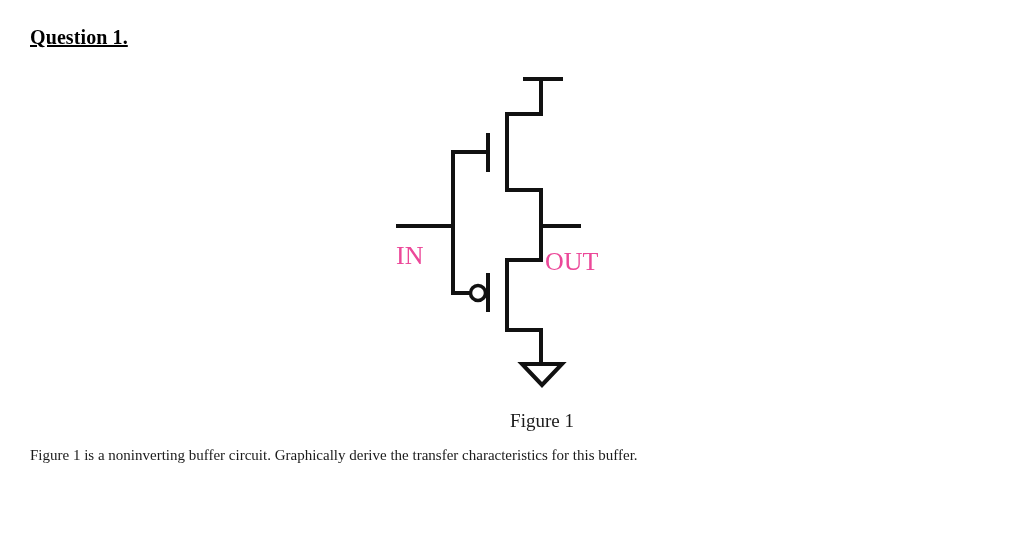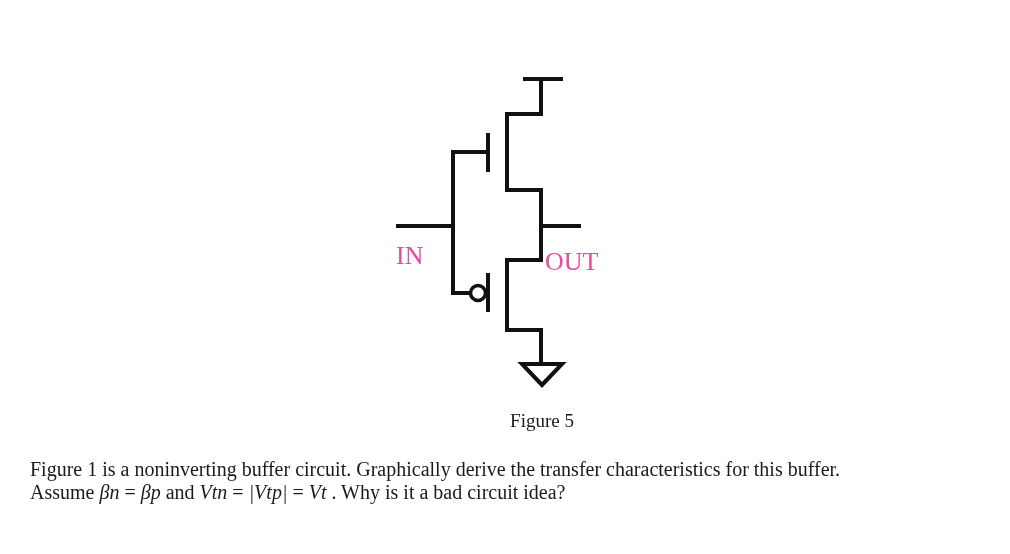--- a/index.html
+++ b/index.html
@@ -58,35 +58,36 @@
     line-height: 1;
     color: #ec4899;
     white-space: nowrap;
   }
   .lbl-in  { left: 396px; top: 188px; }
   .lbl-out { left: 545px; top: 194px; }
 
   .body-text {
     position: absolute;
     left: 30px;
-    top: 458px;
+    top: 444px;
     width: 950px;
-    font-size: 20px;
+    font-size: 15px;
     line-height: 23px;
     color: #1a1a1a;
   }
   .body-text p { margin: 0; }
   .body-text .it { font-style: italic; }
   svg { display: block; }
 </style>
 </head>
 <body>
 
 <div id="page">
 
+  <div class="q-title">Question 1.</div>
 
   <div class="figure-wrap">
     <svg width="1010" height="390" viewBox="0 0 1010 390">
       <g fill="none" stroke="#111111" stroke-width="4" stroke-linecap="butt">
 
         <line x1="523" y1="24" x2="563" y2="24"></line>
 
         <line x1="541" y1="24" x2="541" y2="59"></line>
 
         <line x1="543" y1="59" x2="505" y2="59"></line>
@@ -123,21 +124,20 @@
 
         <line x1="540" y1="171" x2="581" y2="171"></line>
       </g>
     </svg>
 
     <div class="lbl lbl-in">IN</div>
     <div class="lbl lbl-out">OUT</div>
   </div>
 
   <div class="fig-caption">
-    <span class="cap-inner">Figure 5</span>
+    <span class="cap-inner">Figure 1</span>
   </div>
 
   <div class="body-text">
     <p>Figure 1 is a noninverting buffer circuit. Graphically derive the transfer characteristics for this buffer.</p>
-    <p><span>Assume </span><span class="it">βn</span><span> = </span><span class="it">βp</span><span> and </span><span class="it">Vtn</span><span> = </span><span class="it">|Vtp|</span><span> = </span><span class="it">Vt</span><span> . Why is it a bad circuit idea?</span></p>
   </div>
 
 </div>
 
 </body></html>

